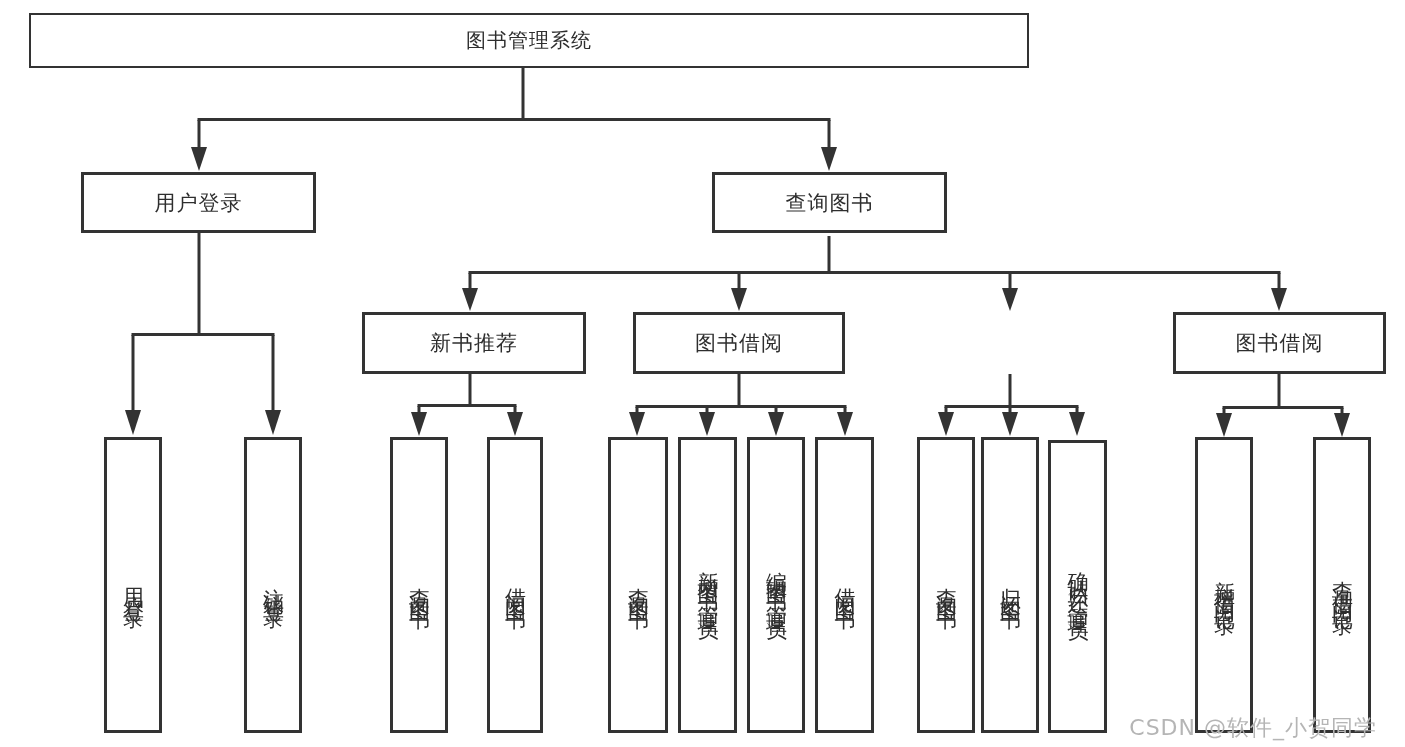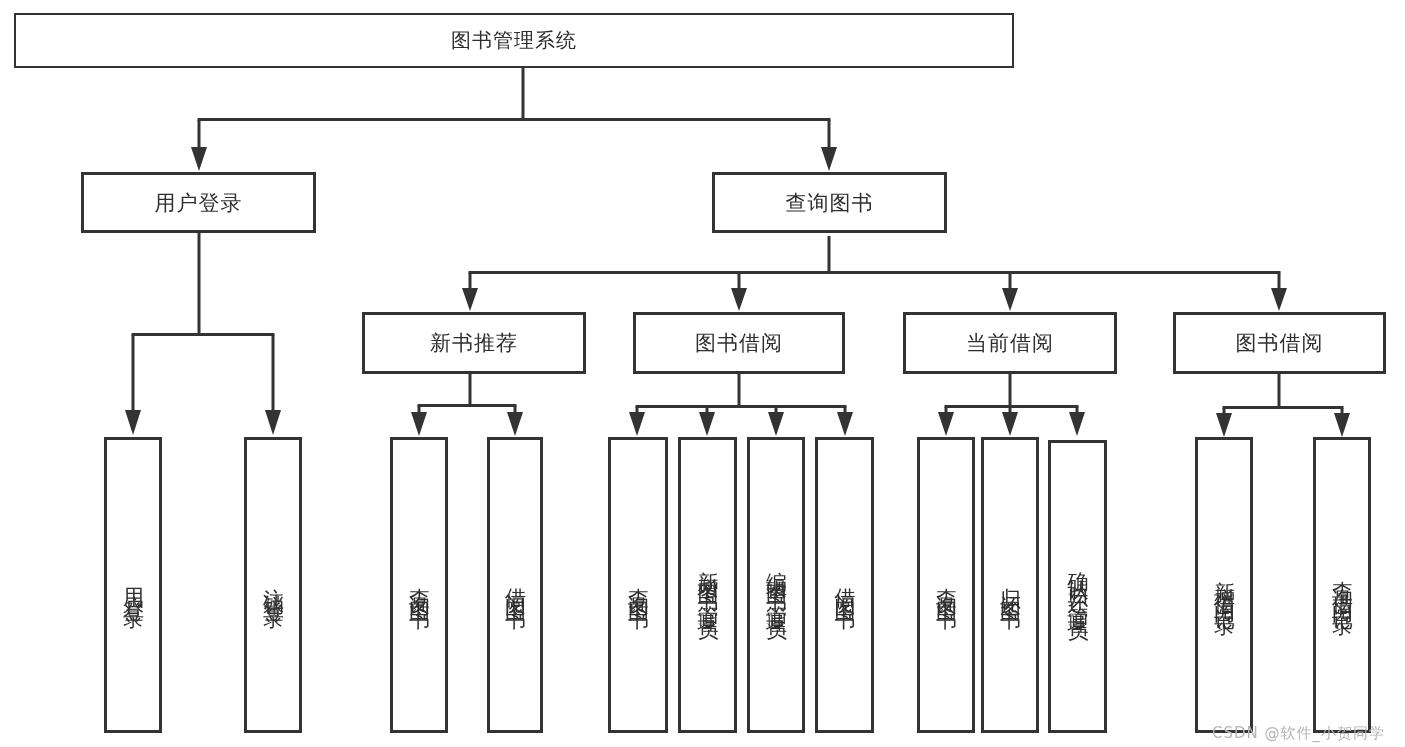--- a/index.html
+++ b/index.html
@@ -36,23 +36,23 @@
   .root-box { border-width: 2px; font-size: 20px; }
   .vbox {
     writing-mode: vertical-rl;
     text-orientation: mixed;
     font-size: 21px;
     letter-spacing: 7px;
     line-height: 1;
   }
   .watermark {
     position: absolute;
-    right: 20px;
+    right: 28px;
     bottom: 4px;
-    font-size: 15px;
+    font-size: 22px;
     color: #b5b5b5;
     letter-spacing: 1px;
     white-space: nowrap;
   }
 </style>
 </head>
 <body>
 
 <div class="canvas">
 
@@ -122,28 +122,27 @@
 
       <polygon points="938,412 954,412 946,436"></polygon>
       <polygon points="1002,412 1018,412 1010,436"></polygon>
       <polygon points="1069,412 1085,412 1077,436"></polygon>
 
       <polygon points="1216,413 1232,413 1224,437"></polygon>
       <polygon points="1334,413 1350,413 1342,437"></polygon>
     </g>
   </svg>
 
-  <div class="node hbox root-box" style="left:14px; top:13px; width:1000px; height:55px;">图书管理系统</div>
+  <div class="node hbox root-box" style="left:29px; top:13px; width:1000px; height:55px;">图书管理系统</div>
 
   <div class="node hbox" style="left:81px; top:172px; width:235px; height:61px;">用户登录</div>
   <div class="node hbox" style="left:712px; top:172px; width:235px; height:61px;">查询图书</div>
 
   <div class="node hbox" style="left:362px; top:312px; width:224px; height:62px;">新书推荐</div>
   <div class="node hbox" style="left:633px; top:312px; width:212px; height:62px;">图书借阅</div>
-  <div class="node hbox" style="left:903px; top:312px; width:214px; height:62px;">当前借阅</div>
   <div class="node hbox" style="left:1173px; top:312px; width:213px; height:62px;">图书借阅</div>
 
   <div class="node vbox" style="left:104px; top:437px; width:58px; height:296px;">用户登录</div>
   <div class="node vbox" style="left:244px; top:437px; width:58px; height:296px;">注销登录</div>
 
   <div class="node vbox" style="left:390px; top:437px; width:58px; height:296px;">查询图书</div>
   <div class="node vbox" style="left:487px; top:437px; width:56px; height:296px;">借阅图书</div>
 
   <div class="node vbox" style="left:608px; top:437px; width:60px; height:296px;">查询图书</div>
   <div class="node vbox" style="left:678px; top:437px; width:59px; height:296px;">新增图书（管理员）</div>

